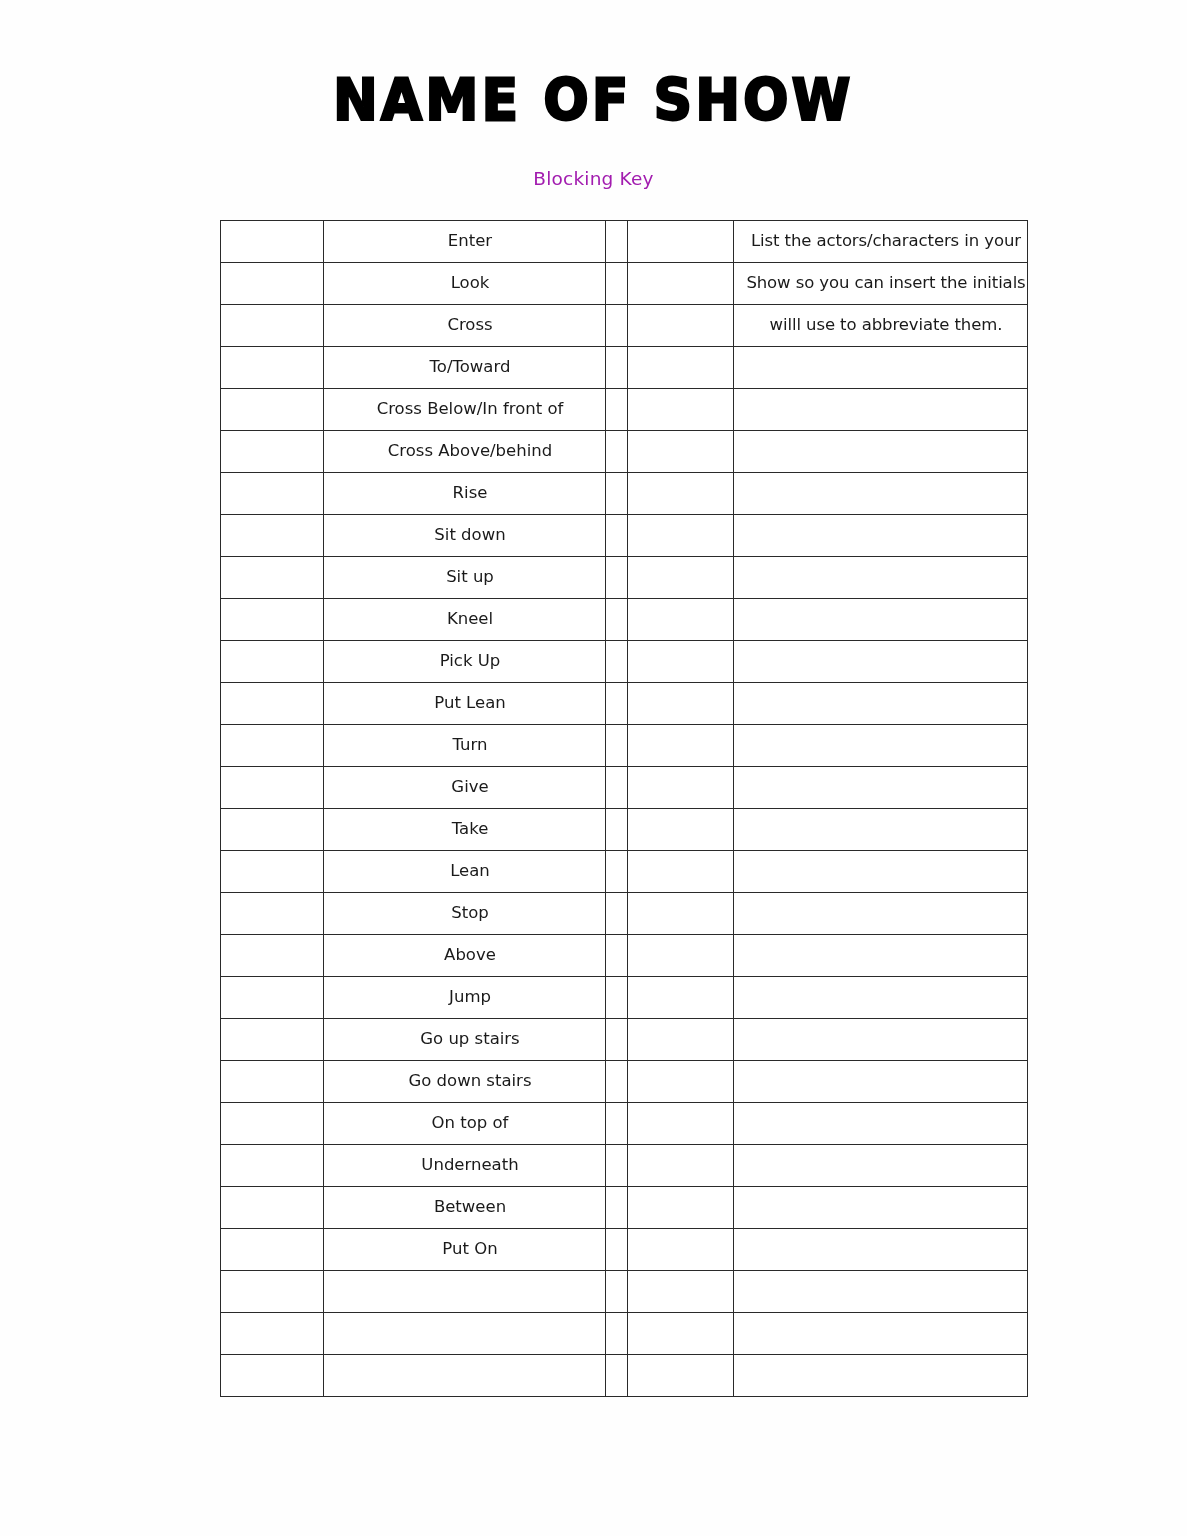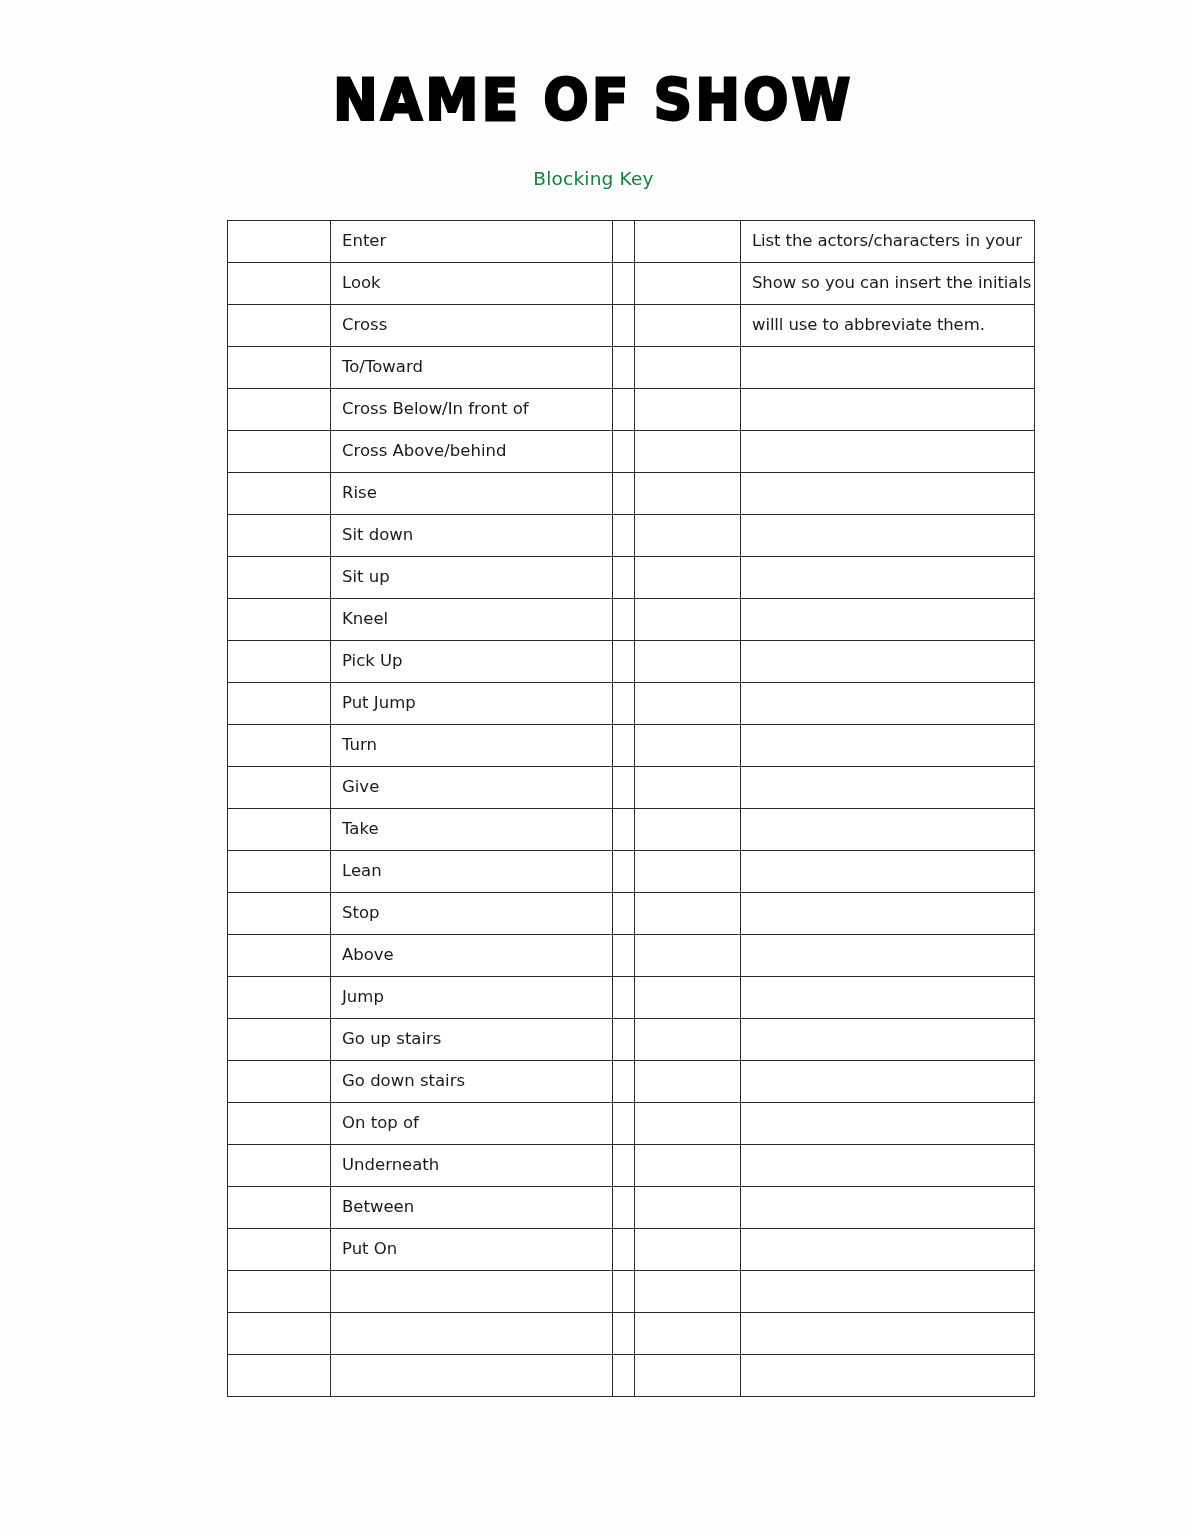--- a/index.html
+++ b/index.html
@@ -49,29 +49,30 @@
 
   .subtitle {
     position: absolute;
     left: 0;
     top: 168px;
     width: 1187px;
     text-align: center;
     font-size: 18.5px;
     font-weight: 400;
     letter-spacing: 0.2px;
-    color: #15803d;
+    color: #a21caf;
   }
 
   
   .table-wrap {
     position: absolute;
-    left: 227px;
+    left: 220px;
     top: 220px;
     width: 807px;
+    text-align: center;
   }
   table.blocking-key {
     border-collapse: collapse;
     width: 807px;
     table-layout: fixed;
   }
   table.blocking-key td {
     border: 1.6px solid #2a2a2a;
     height: 42px;
     padding: 0 0 0 11px;
@@ -201,21 +202,21 @@
           </tr>
           <tr>
             <td class="cell-mark"></td>
             <td class="cell-label">Pick Up</td>
             <td class="cell-gap"></td>
             <td class="cell-abbr"></td>
             <td class="cell-notes"></td>
           </tr>
           <tr>
             <td class="cell-mark"></td>
-            <td class="cell-label">Put Jump</td>
+            <td class="cell-label">Put Lean</td>
             <td class="cell-gap"></td>
             <td class="cell-abbr"></td>
             <td class="cell-notes"></td>
           </tr>
           <tr>
             <td class="cell-mark"></td>
             <td class="cell-label">Turn</td>
             <td class="cell-gap"></td>
             <td class="cell-abbr"></td>
             <td class="cell-notes"></td>

